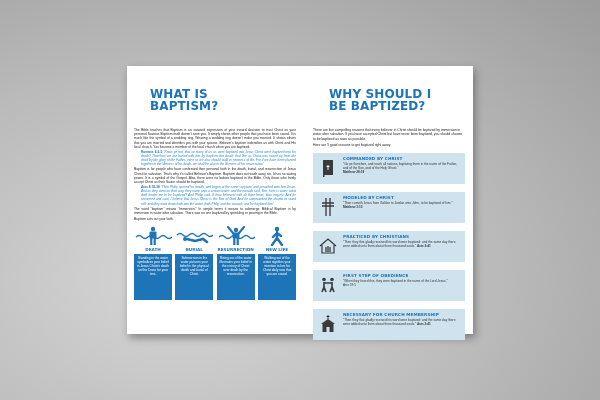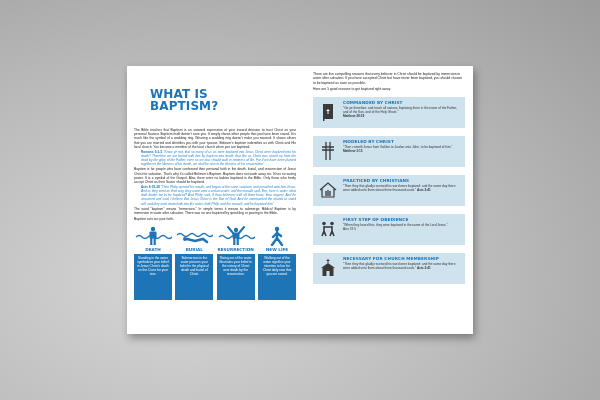--- a/index.html
+++ b/index.html
@@ -115,20 +115,21 @@
 
     <div class="desc-row">
       <div class="desc-box">Standing in the water symbolizes your belief in Jesus Christ's death on the Cross for your sins.</div>
       <div class="desc-box">Submersion in the water pictures your belief in the physical death and burial of Christ.</div>
       <div class="desc-box">Rising out of the water illustrates your belief in the victory of Christ over death by the resurrection.</div>
       <div class="desc-box">Walking out of the water signifies your intention to live for Christ daily now that you are saved.</div>
     </div>
   </div>
 
   <div class="col-right">
+    <h1>WHY SHOULD I BE BAPTIZED?</h1>
     <p class="intro">There are five compelling reasons that every believer in Christ should be baptized by immersion in water after salvation. If you have accepted Christ but have never been baptized, you should choose to be baptized as soon as possible.</p>
     <p class="intro2">Here are 5 good reasons to get baptized right away:</p>
 
     <div class="reason">
       <div class="reason-icon">
         <svg width="12" height="18" viewBox="0 0 12 18">
           <rect x="1" y="1" width="10" height="15" fill="#3a3a3a"></rect>
           <rect x="1" y="15" width="1.5" height="3" fill="#3a3a3a"></rect>
           <path d="M6 6 V11 M4.5 7.5 H7.5" stroke="#fff" stroke-width="0.9"></path>
         </svg>

